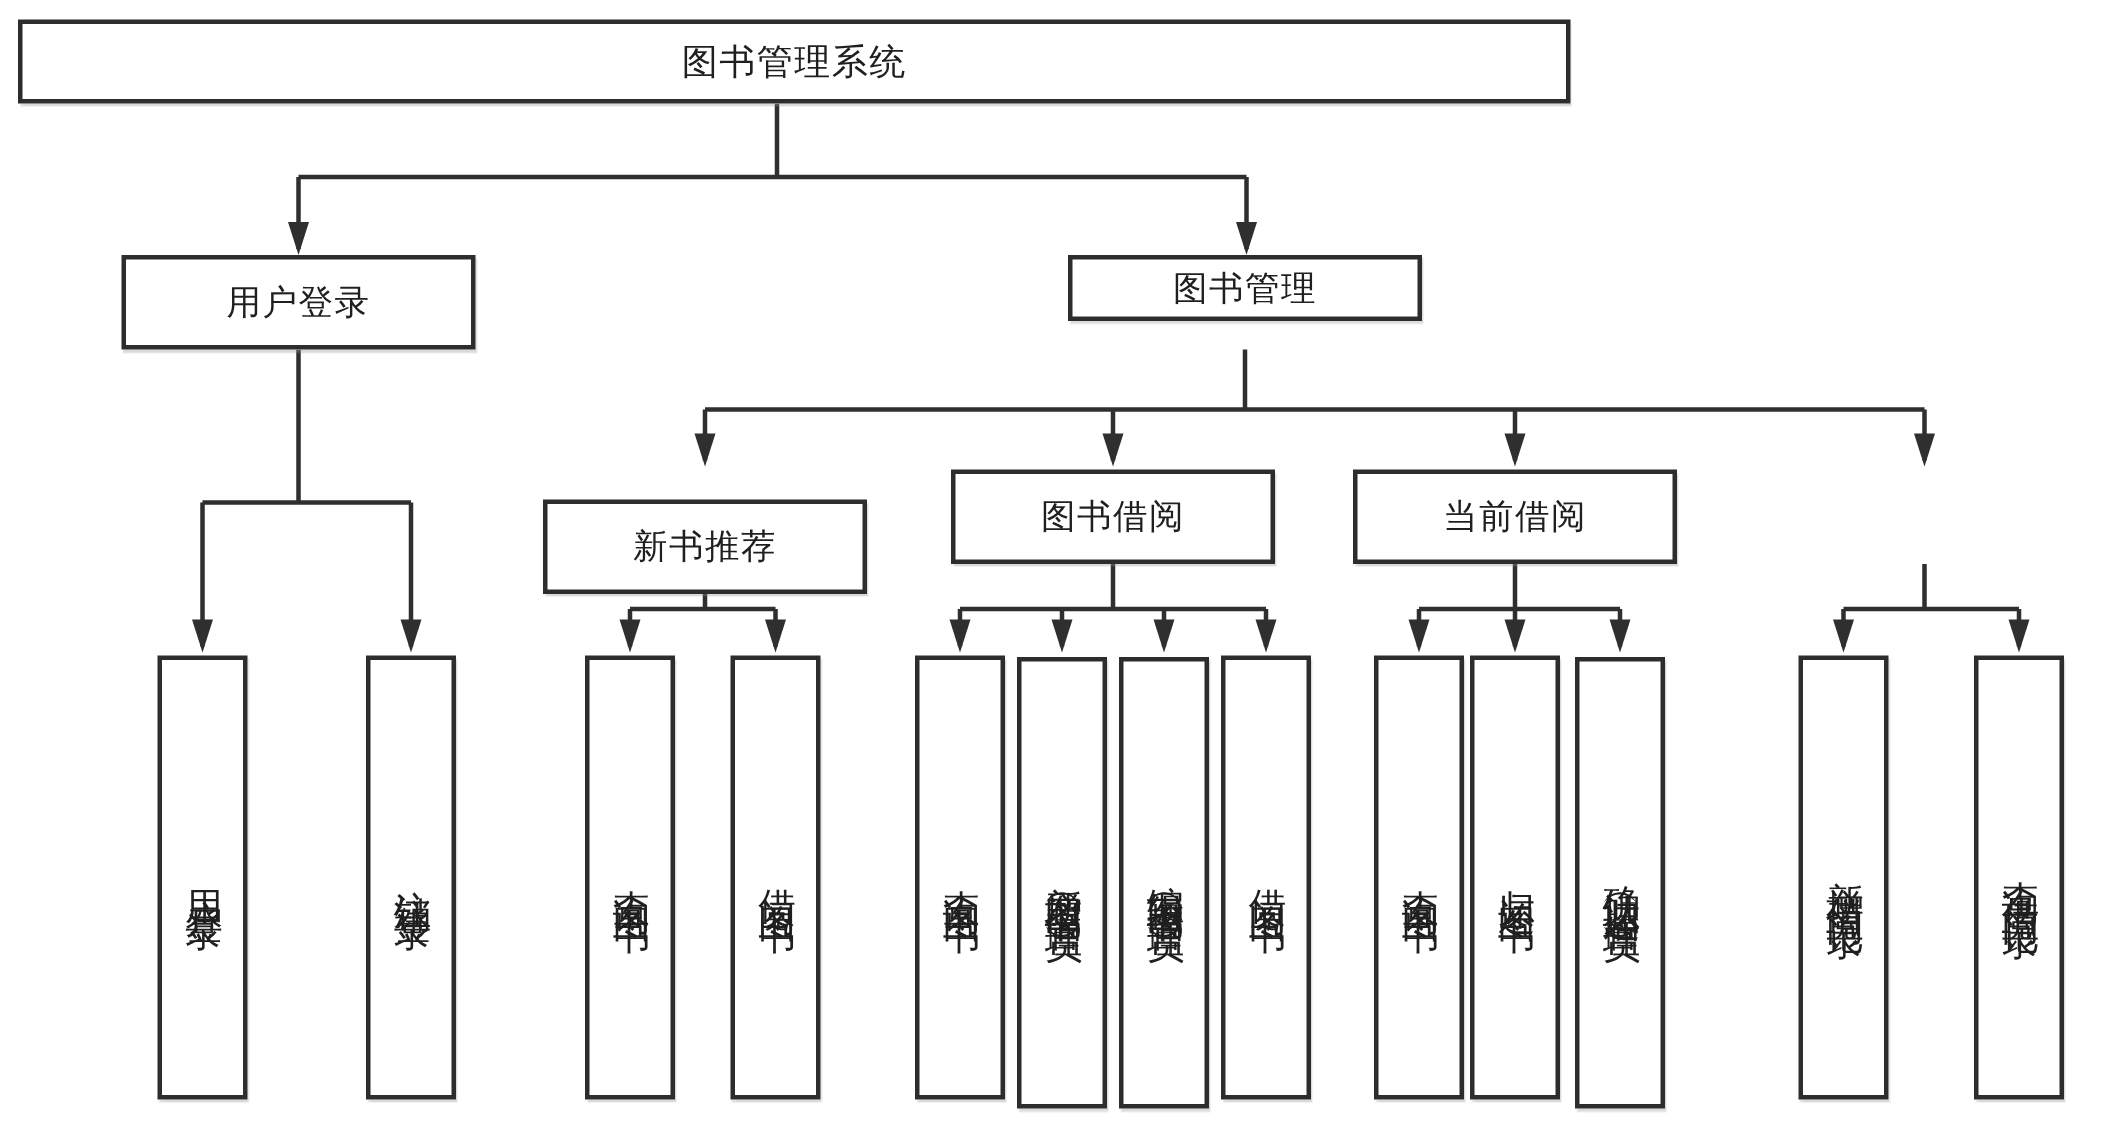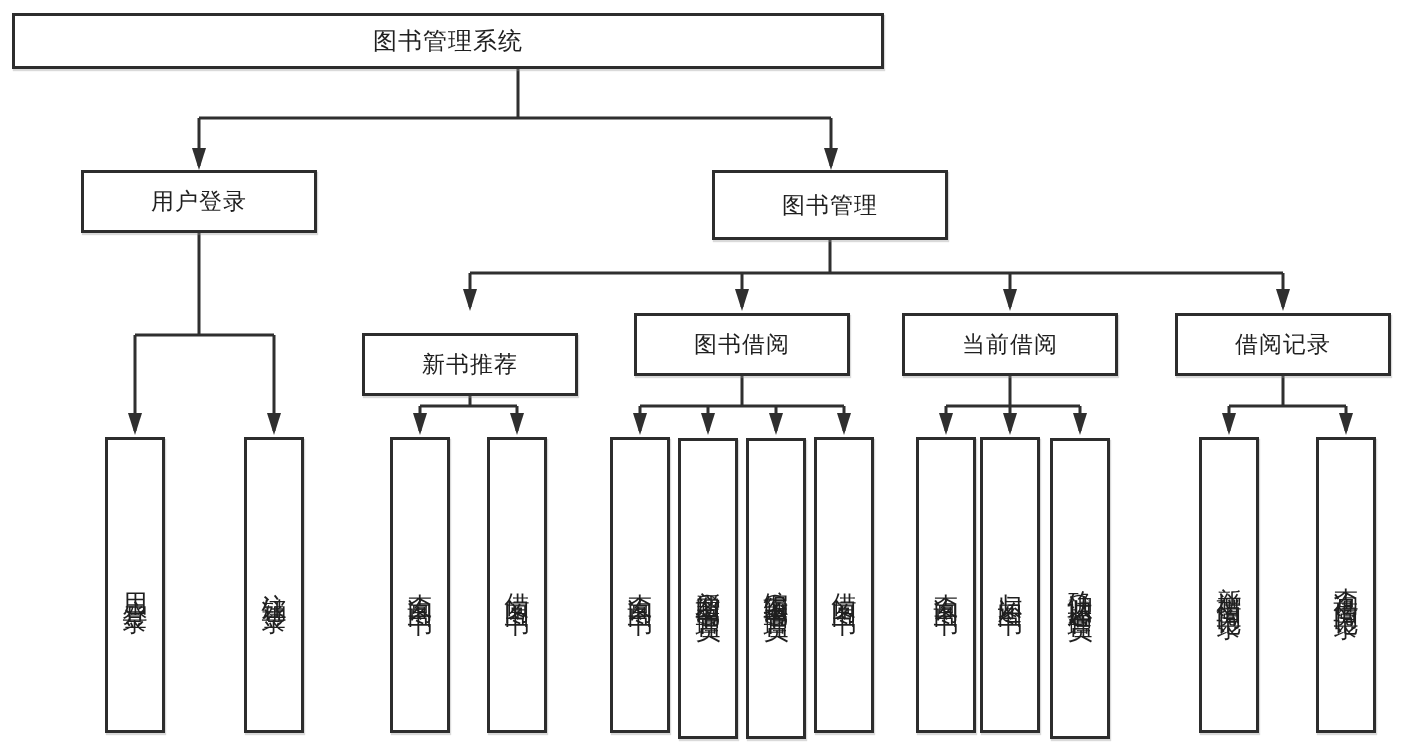--- a/index.html
+++ b/index.html
@@ -107,29 +107,28 @@
 
       <polygon points="939,413 953,413 946,435"></polygon>
       <polygon points="1003,413 1017,413 1010,435"></polygon>
       <polygon points="1073,413 1087,413 1080,435"></polygon>
 
       <polygon points="1222,413 1236,413 1229,435"></polygon>
       <polygon points="1339,413 1353,413 1346,435"></polygon>
     </g>
   </svg>
 
-  <div class="node node--h node--root" style="left:12px; top:13px; width:872px; height:56px;">图书管理系统</div>
+  <div class="node node--h node--root" style="left:12px; top:13px; width:1035px; height:56px;">图书管理系统</div>
 
   <div class="node node--h" style="left:81px; top:170px; width:236px; height:63px;">用户登录</div>
-  <div class="node node--h" style="left:712px; top:170px; width:236px; height:70px;">图书管理</div>
+  <div class="node node--h" style="left:712px; top:170px; width:236px; height:44px;">图书管理</div>
 
   <div class="node node--h" style="left:362px; top:313px; width:216px; height:63px;margin-top:20px;">新书推荐</div>
   <div class="node node--h" style="left:634px; top:313px; width:216px; height:63px;">图书借阅</div>
   <div class="node node--h" style="left:902px; top:313px; width:216px; height:63px;">当前借阅</div>
-  <div class="node node--h" style="left:1175px; top:313px; width:216px; height:63px;">借阅记录</div>
 
   <div class="node node--leaf" style="left:105px; top:437px; width:60px; height:296px;">用户登录</div>
   <div class="node node--leaf" style="left:244px; top:437px; width:60px; height:296px;">注销登录</div>
 
   <div class="node node--leaf" style="left:390px; top:437px; width:60px; height:296px;">查询图书</div>
   <div class="node node--leaf" style="left:487px; top:437px; width:60px; height:296px;">借阅图书</div>
 
   <div class="node node--leaf" style="left:610px; top:437px; width:60px; height:296px;">查询图书</div>
   <div class="node node--leaf node--leaf-tall" style="left:678px; top:438px; width:60px; height:301px;">新增图书（管理员）</div>
   <div class="node node--leaf node--leaf-tall" style="left:746px; top:438px; width:60px; height:301px;">编辑图书（管理员）</div>

